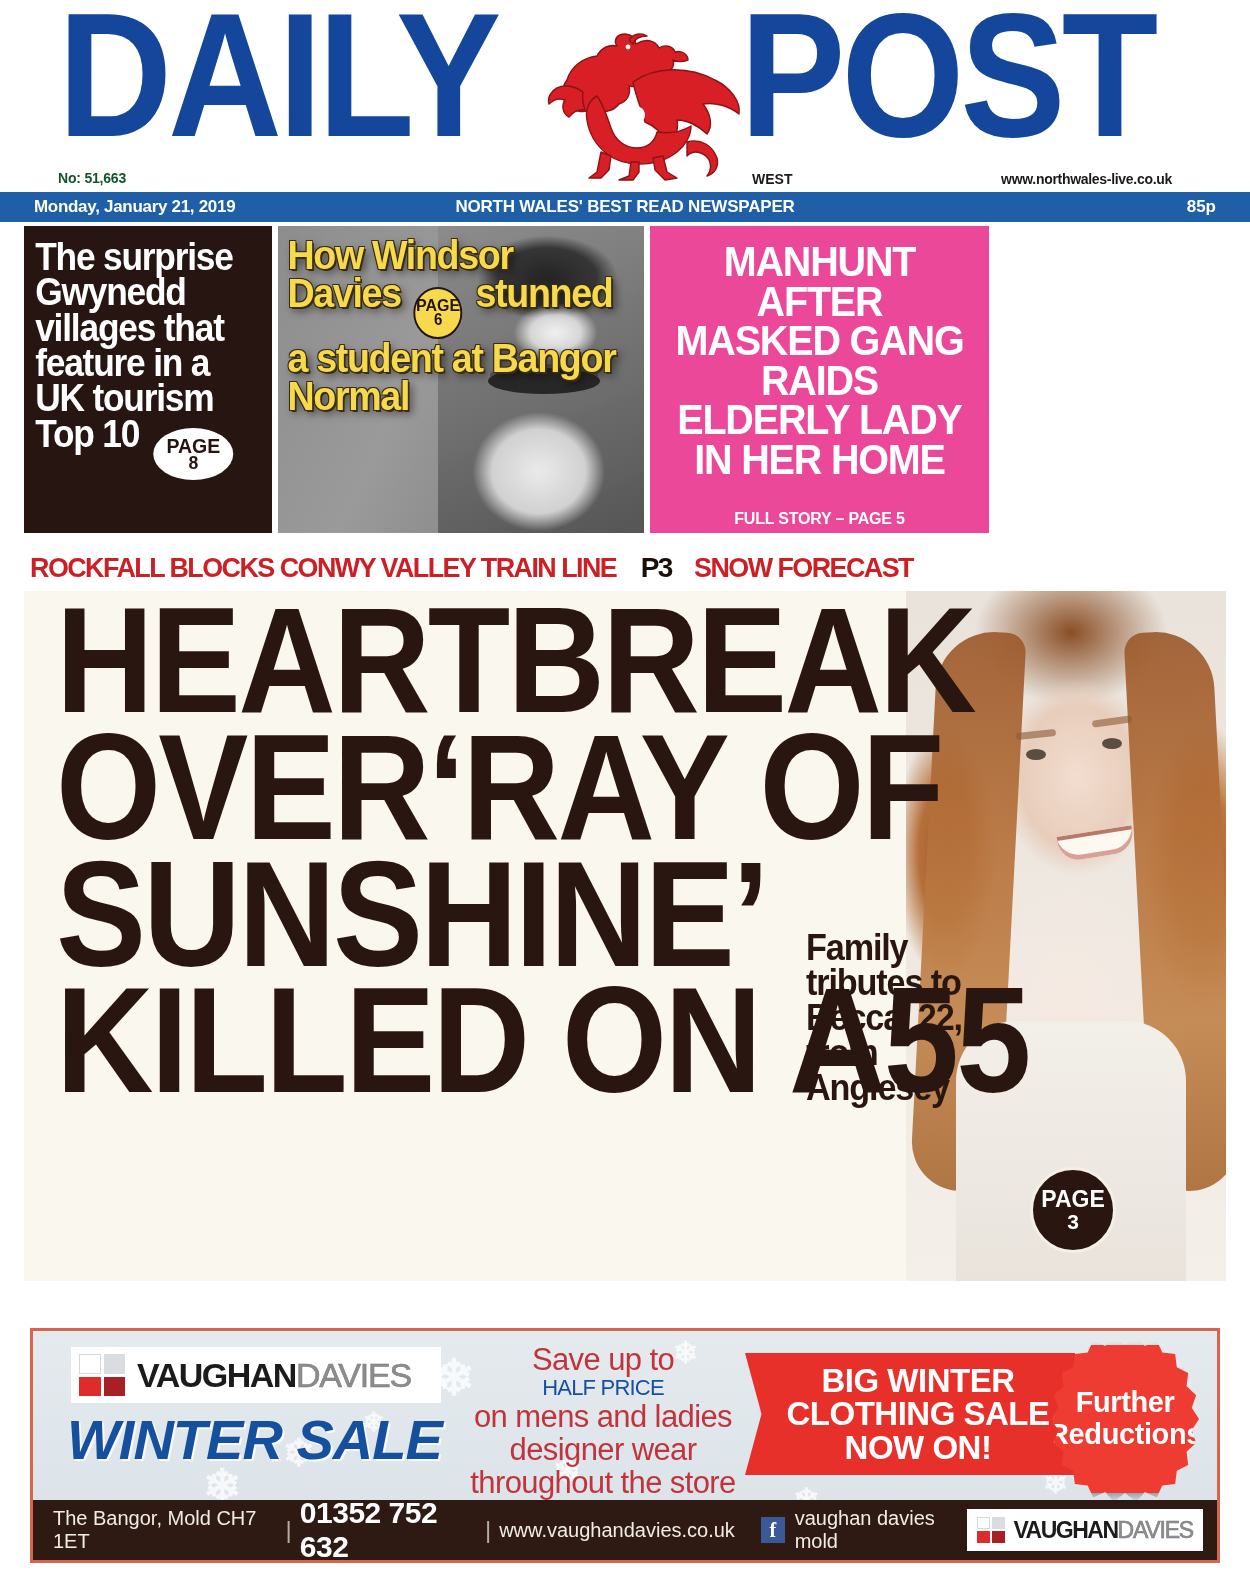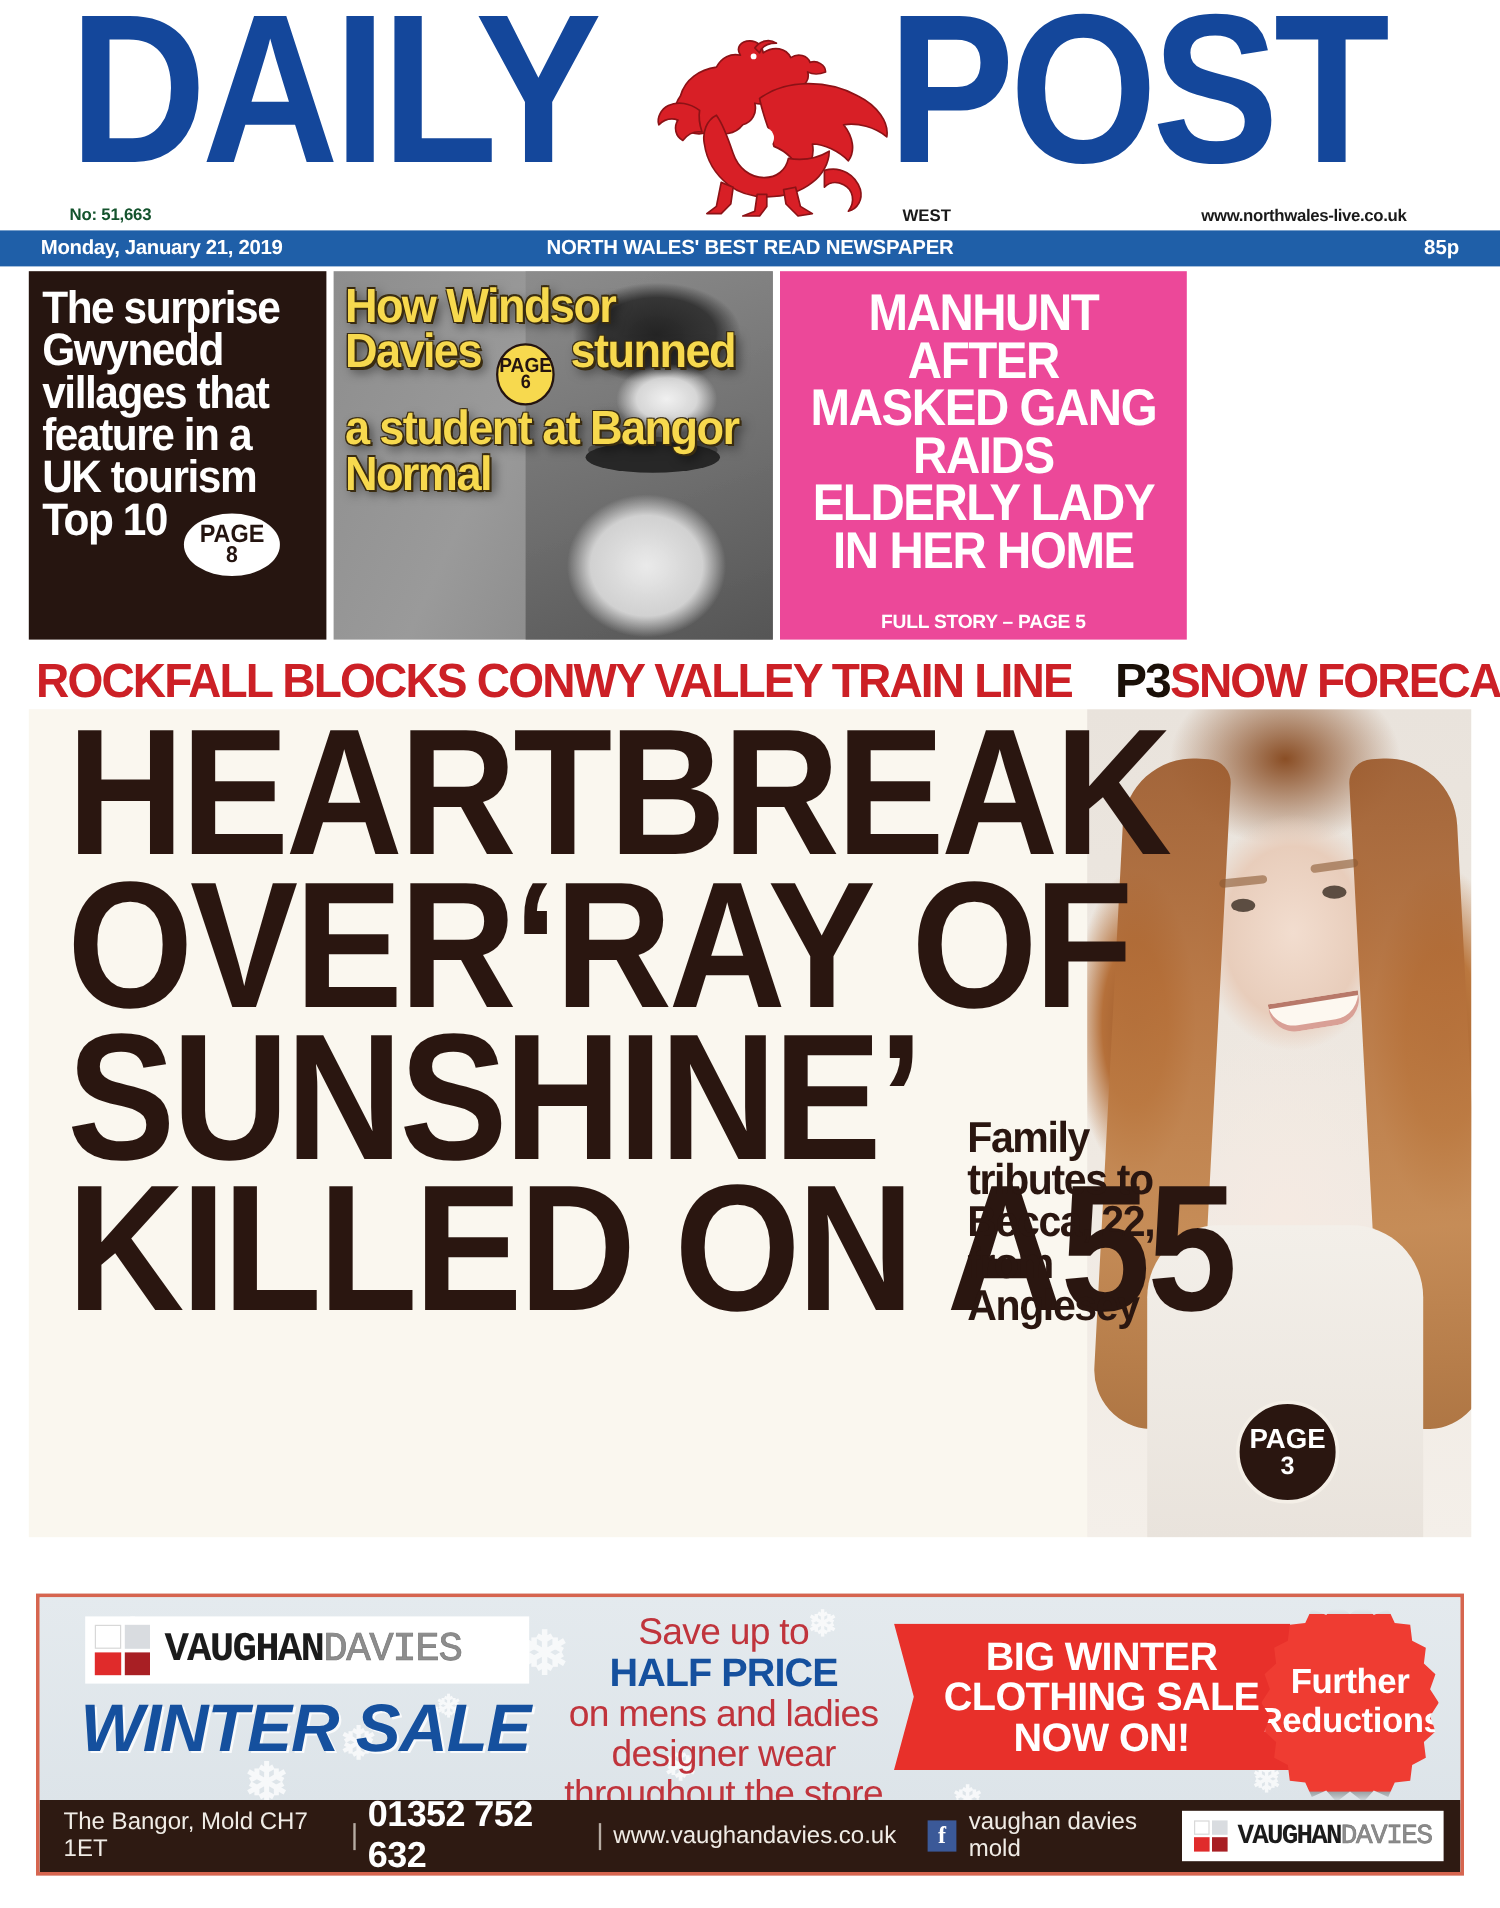--- a/index.html
+++ b/index.html
@@ -131,21 +131,21 @@
   }
   .tz4 .t-sub {
     position: absolute; bottom: 5px; left: 0; right: 0; text-align: center;
     color: #2b160f; font-weight: bold; font-size: 16px; letter-spacing: -0.2px;
   }
 
   
   .strapline {
     width: 1250px; height: 46px; background: #ffffff;
     display: flex; align-items: center; padding-left: 30px;
-    font-weight: bold; font-size: 40px; letter-spacing: -1.6px;
+    font-weight: bold; font-size: 28px; letter-spacing: -1.6px;
     line-height: 1; white-space: nowrap;
     transform-origin: left center;
   }
   .strapline .sl-red  { color: #cc2026; transform: scaleX(0.96); transform-origin:left center; display:inline-block; }
   .strapline .sl-blk  { color: #1a1008; }
   .strapline .sl-gap  { display: inline-block; width: 22px; }
 
   
   .splash {
     position: relative; width: 1250px; height: 690px;
@@ -242,38 +242,38 @@
     background: #ffffff; padding: 5px 12px 5px 8px;
     display: flex; align-items: center; gap: 12px;
     width: 370px; height: 56px;
   }
   .vd-squares { width: 46px; height: 42px; display: grid; grid-template-columns: 1fr 1fr; grid-template-rows: 1fr 1fr; gap: 3px; }
   .vd-squares i { display:block; }
   .vd-s1 { background: #ffffff; border: 1px solid #d8d8d8; }
   .vd-s2 { background: #d9dce0; }
   .vd-s3 { background: #e02b2b; }
   .vd-s4 { background: #a81f24; }
-  .vd-name { display: flex; align-items: flex-end; letter-spacing: -1px; font-family: Liberation Mono, monospace; }
+  .vd-name { display: flex; align-items: flex-end; letter-spacing: -1px; }
   .vd-bold { font-size: 34px; font-weight: bold; color: #1b1b1b; letter-spacing: -1.5px; }
   .vd-thin { font-size: 34px; font-weight: normal; color: #8d8d8d; letter-spacing: -1.2px;
              -webkit-text-stroke: 0.6px #7a7a7a; }
 
   .ad-winter {
     position: absolute; left: 34px; top: 76px;
     font-size: 56px; font-weight: bold; font-style: italic;
     color: #15509e; letter-spacing: -1px;
     text-shadow: 2px 2px 0 rgba(255,255,255,.8);
   }
 
   .ad-save {
     position: absolute; left: 430px; top: 12px; width: 280px;
     text-align: center; color: #c0343c; font-size: 31px; line-height: 1.07;
     letter-spacing: -0.6px;
   }
-  .ad-save .hp { display: block; color: #15509e; font-weight: bold; font-size: 33px; letter-spacing: -0.8px; }
+  .ad-save .hp { display: block; color: #15509e; font-weight: normal; font-size: 22px; letter-spacing: -0.8px; }
 
   .ad-banner {
     position: absolute; left: 712px; top: 22px; width: 330px; height: 122px;
     background: #e8302a; color: #ffffff;
     display: flex; flex-direction: column; align-items: center; justify-content: center;
     font-weight: bold; font-size: 33px; line-height: 1.02; letter-spacing: -0.5px;
     text-align: center;
     clip-path: polygon(0 0, 100% 0, 100% 100%, 0 100%, 5% 50%);
     padding-left: 16px;
   }

